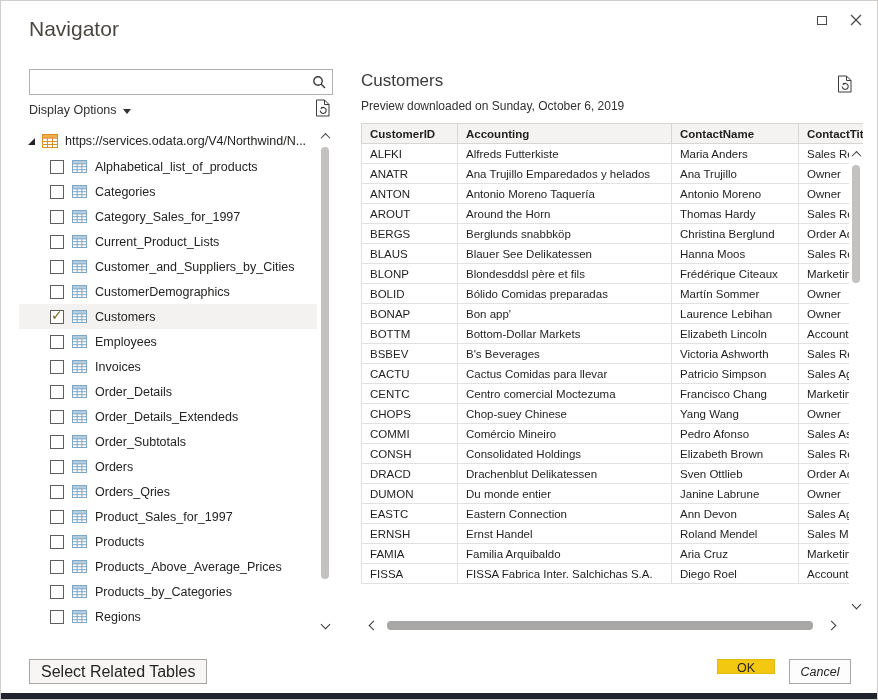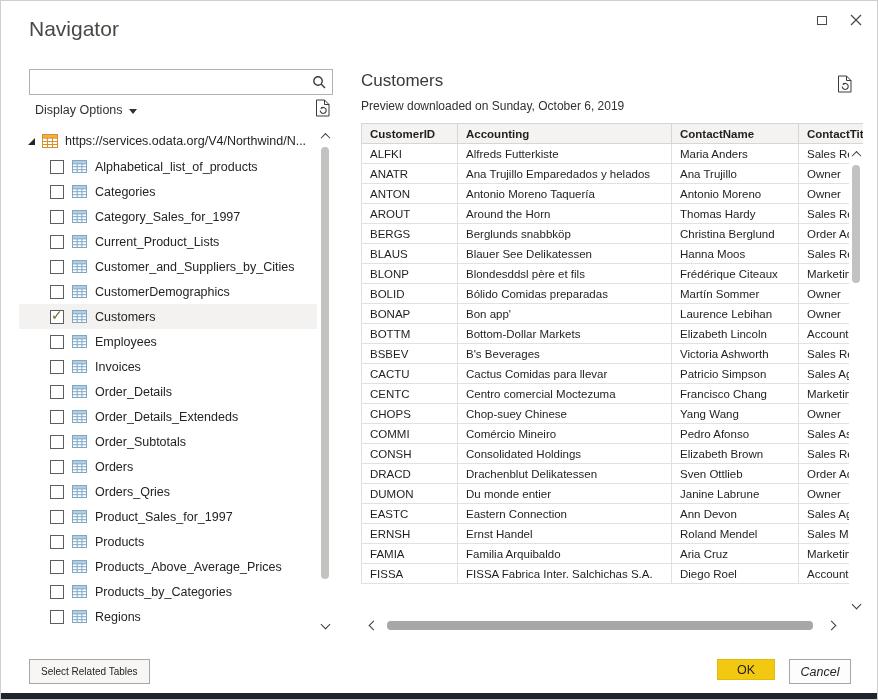--- a/index.html
+++ b/index.html
@@ -11,21 +11,21 @@
   .win-controls { position: absolute; top: 10px; right: 12px; display: flex; gap: 16px; }
   .win-btn { background: none; border: none; padding: 2px; cursor: pointer; display: flex; align-items: center; justify-content: center; width: 18px; height: 18px; }
   .restore-glyph { display: inline-block; width: 10px; height: 9px; border: 1.2px solid #4a4a4a; }
 
   
   .search { position: absolute; left: 28px; top: 68px; width: 304px; height: 26px; border: 1px solid #b3b1af; display: flex; align-items: center; background: #fff; }
   .search input { flex: 1; border: none; outline: none; height: 100%; padding: 0 6px; font-size: 12px; font-family: inherit; }
   .search-btn { width: 26px; height: 100%; border: none; background: none; display: flex; align-items: center; justify-content: center; cursor: pointer; }
 
   .opts { position: absolute; left: 28px; top: 100px; width: 304px; height: 18px; display: flex; align-items: center; }
-  .opts-dd { display: flex; align-items: center; gap: 6px; cursor: pointer; font-size: 12.5px; color: #323130; margin-left: 6px; }
+  .opts-dd { display: flex; align-items: center; gap: 6px; cursor: pointer; font-size: 12.5px; color: #323130; }
   .caret-down { width: 0; height: 0; border-left: 4px solid transparent; border-right: 4px solid transparent; border-top: 5px solid #323130; margin-top: 2px; }
   .opts .doc-icon { position: absolute; right: 2px; top: -2px; }
 
   .tree { position: absolute; left: 18px; top: 127px; width: 298px; height: 503px; overflow: hidden; font-size: 12.5px; color: #252423; }
   .tree-root { display: flex; align-items: center; height: 26px; padding-left: 9px; gap: 7px; cursor: pointer; }
   .expander { width: 0; height: 0; border-bottom: 7px solid #252423; border-left: 7px solid transparent; flex: none; }
   .root-label { white-space: nowrap; overflow: hidden; }
   .tree-item { display: flex; align-items: center; height: 25px; padding-left: 31px; gap: 8px; cursor: pointer; }
   .tree-item.selected { background: var(--selected_row, #f3f2f1); }
   .checkbox { width: 14px; height: 14px; border: 1px solid #605e5c; background: #fff; position: relative; flex: none; }
@@ -66,22 +66,22 @@
   .table-vsb .vsb-thumb { top: 18px; height: 118px; }
 
   .hsb { position: absolute; left: 364px; top: 616px; width: 474px; height: 16px; background: #fff; }
   .hsb .sb-chev-h { position: absolute; top: 0; width: 16px; height: 16px; display: flex; align-items: center; justify-content: center; cursor: pointer; }
   .hsb .sb-chev-h.leftend { left: 0; }
   .hsb .sb-chev-h.rightend { right: 0; }
   .hsb-thumb { position: absolute; left: 22px; right: 26px; top: 4px; height: 9px; background: #a9a7a5; border-radius: 4px; cursor: grab; }
 
   
   .btn { font-family: inherit; cursor: pointer; }
-  .btn-srt { position: absolute; left: 28px; top: 658px; height: 25px; padding: 0 11px; font-size: 10px; background: #f7f6f5; border: 1px solid #a8a6a4; color: #252423; }
-  .btn-ok { position: absolute; left: 716px; top: 658px; width: 58px; height: 21px; background: var(--accent, #f2c811); border: 1px solid #e0ba0e; font-size: 12.5px; color: #252423; }
+  .btn-srt { position: absolute; left: 28px; top: 658px; height: 25px; padding: 0 11px; font-size: 16px; background: #f7f6f5; border: 1px solid #a8a6a4; color: #252423; }
+  .btn-ok { position: absolute; left: 716px; top: 658px; width: 58px; height: 15px; background: var(--accent, #f2c811); border: 1px solid #e0ba0e; font-size: 12.5px; color: #252423; }
   .btn-cancel { position: absolute; left: 788px; top: 658px; width: 62px; height: 25px; background: #fdfdfd; border: 1px solid #a8a6a4; font-size: 12.5px; color: #252423; font-style: italic; }
 
   .bottom-bar { position: absolute; left: 0; bottom: 0; width: 100%; height: 6px; background: var(--bottom_bar, #20242c); }
 </style>
 </head>
 <body>
 
 <div class="dialog">
 
   <div class="dlg-title">Navigator</div>

